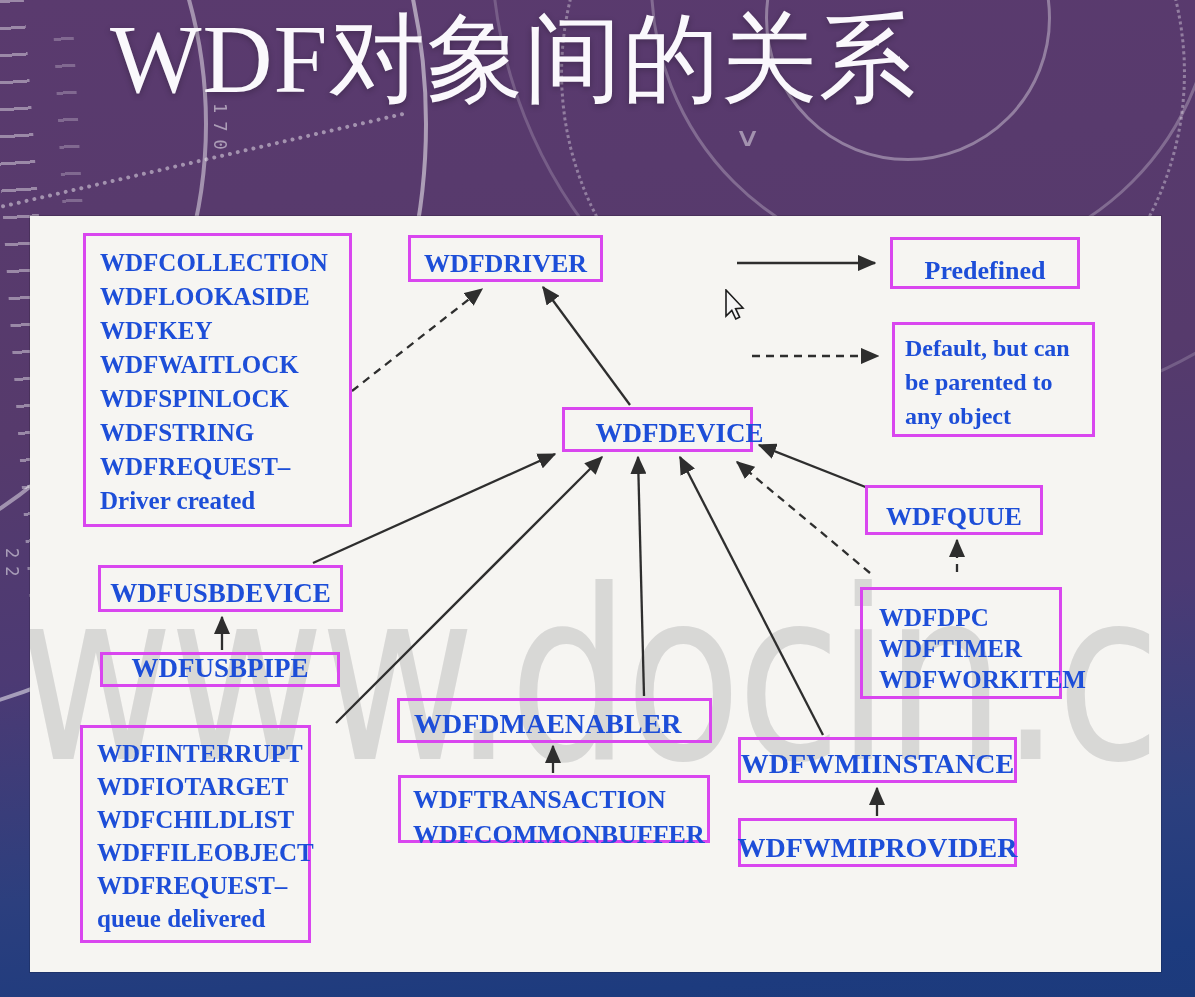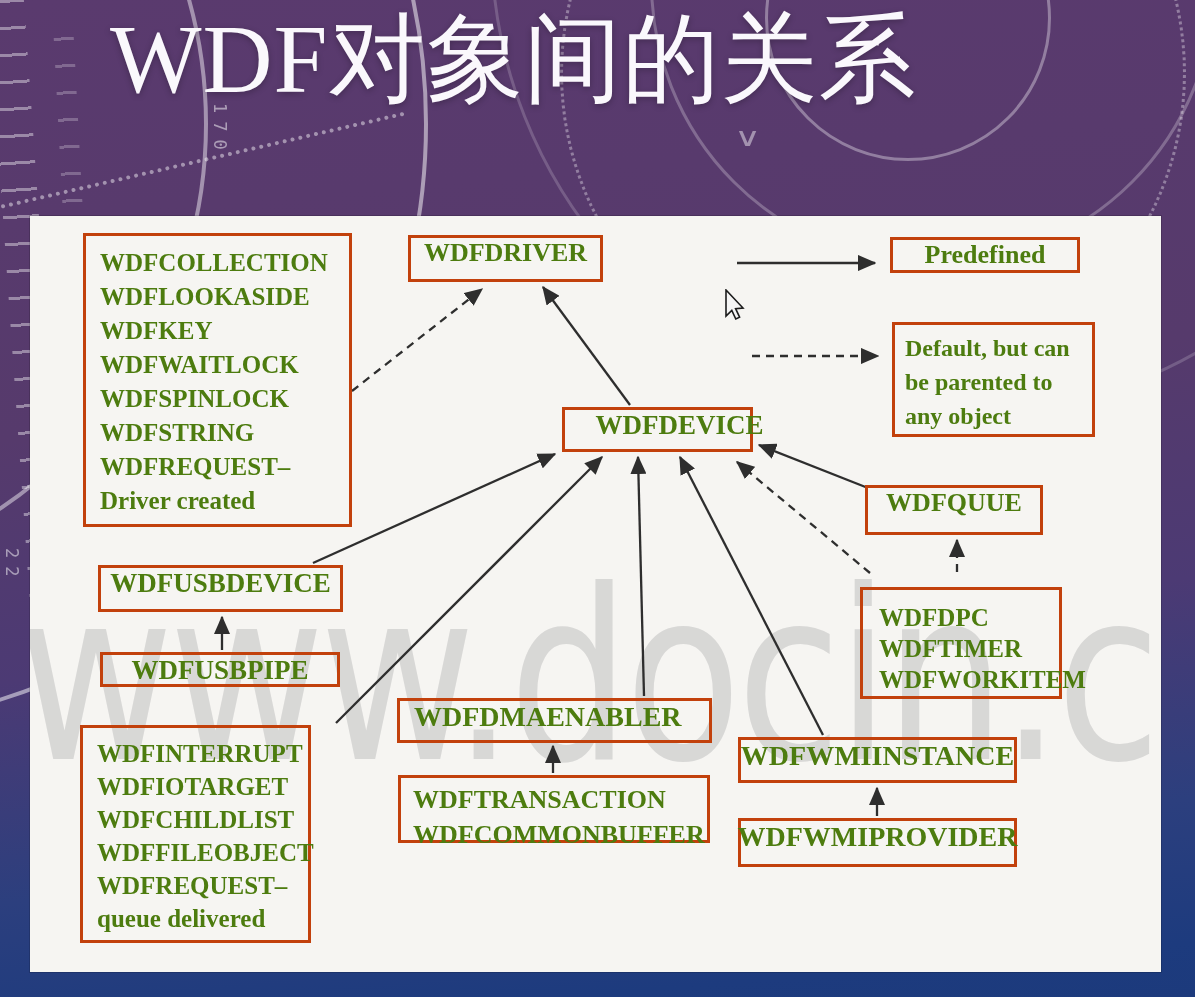--- a/index.html
+++ b/index.html
@@ -37,29 +37,29 @@
     position:absolute;left:-12px;top:322px;z-index:1;
     font-family:"DejaVu Sans",sans-serif;font-size:238px;font-weight:400;
     color:#bcbcbc;opacity:.5;white-space:nowrap;letter-spacing:-6px;
     transform:scaleX(.8);transform-origin:left top;
   }
   #edges{position:absolute;left:0;top:0;z-index:2;}
   .edge{stroke:#2e2e2e;stroke-width:2.3;fill:none;}
   .edge.dashed{stroke-dasharray:8 6;}
   
   .node{
-    position:absolute;z-index:3;box-sizing:border-box;border:3px solid #c2410c;background:transparent;
-    color:#4d7c0f;font-family:"Liberation Serif",serif;font-weight:700;
+    position:absolute;z-index:3;box-sizing:border-box;border:3px solid #d946ef;background:transparent;
+    color:#1d4ed8;font-family:"Liberation Serif",serif;font-weight:700;
   }
-  .single{display:flex;align-items:flex-start;justify-content:center;font-size:26px;white-space:nowrap;}
+  .single{display:flex;align-items:flex-end;justify-content:center;font-size:26px;white-space:nowrap;}
   .multi{font-size:25px;}
   .multi span{display:block;white-space:nowrap;}
   #n-collection{left:53px;top:17px;width:269px;height:294px;padding:10px 6px 6px 14px;line-height:34px;}
   #n-driver{left:378px;top:19px;width:195px;height:47px;}
-  #n-predefined{left:860px;top:21px;width:190px;height:36px;font-size:26px;}
+  #n-predefined{left:860px;top:21px;width:190px;height:52px;font-size:26px;}
   #n-default{left:862px;top:106px;width:203px;height:115px;padding:6px 8px 4px 10px;font-size:24px;line-height:34px;}
   #n-device{left:532px;top:191px;width:191px;height:45px;font-size:27px;padding-left:44px;}
   #n-queue{left:835px;top:269px;width:178px;height:50px;}
   #n-dpc{left:830px;top:371px;width:202px;height:112px;padding:12px 6px 4px 16px;line-height:31px;}
   #n-usbdevice{left:68px;top:349px;width:245px;height:47px;font-size:27px;}
   #n-usbpipe{left:70px;top:436px;width:240px;height:35px;font-size:27px;}
   #n-interrupt{left:50px;top:509px;width:231px;height:218px;padding:9px 6px 4px 14px;line-height:33px;}
   #n-dmaenabler{left:367px;top:482px;width:315px;height:45px;justify-content:flex-start;padding-left:14px;font-size:28px;}
   #n-transaction{left:368px;top:559px;width:312px;height:68px;padding:4px 6px 4px 12px;font-size:26px;line-height:35px;}
   #n-wmiinstance{left:708px;top:521px;width:279px;height:46px;font-size:28px;}

